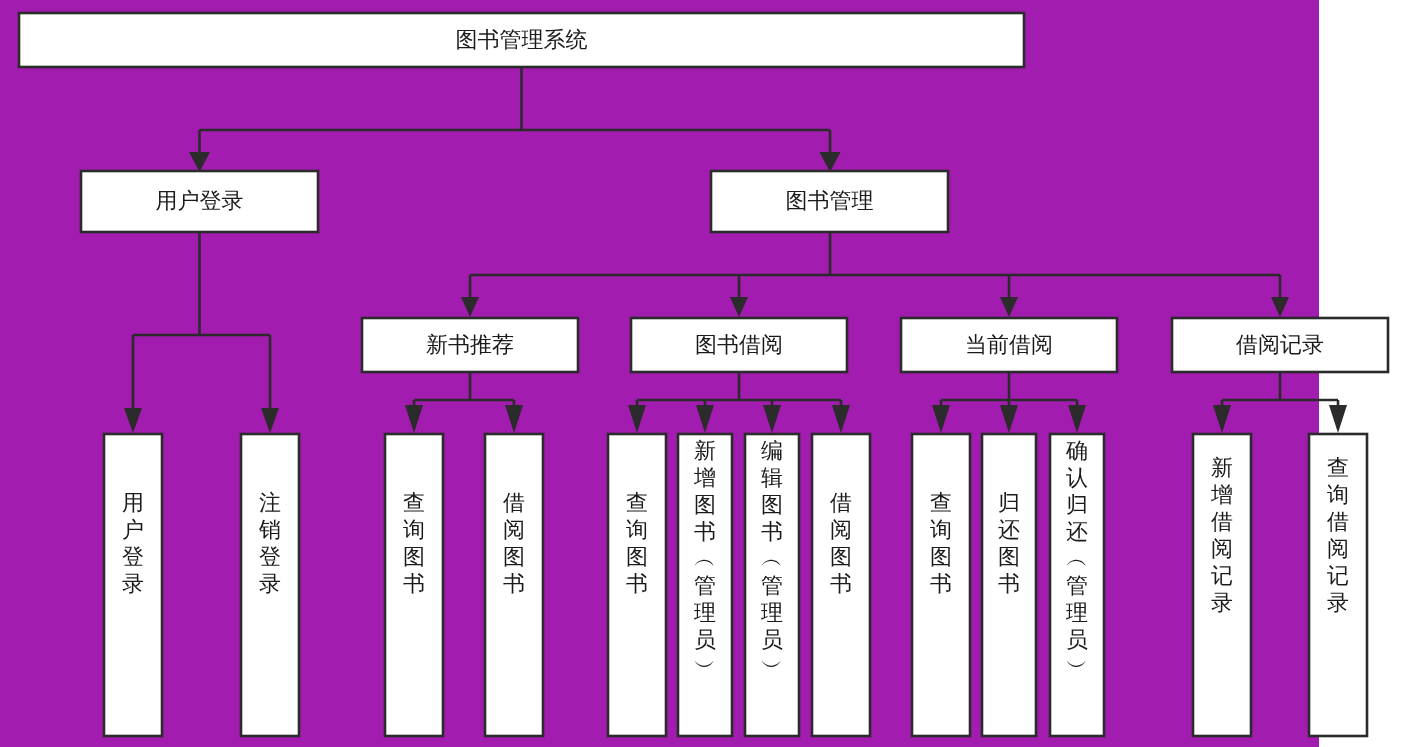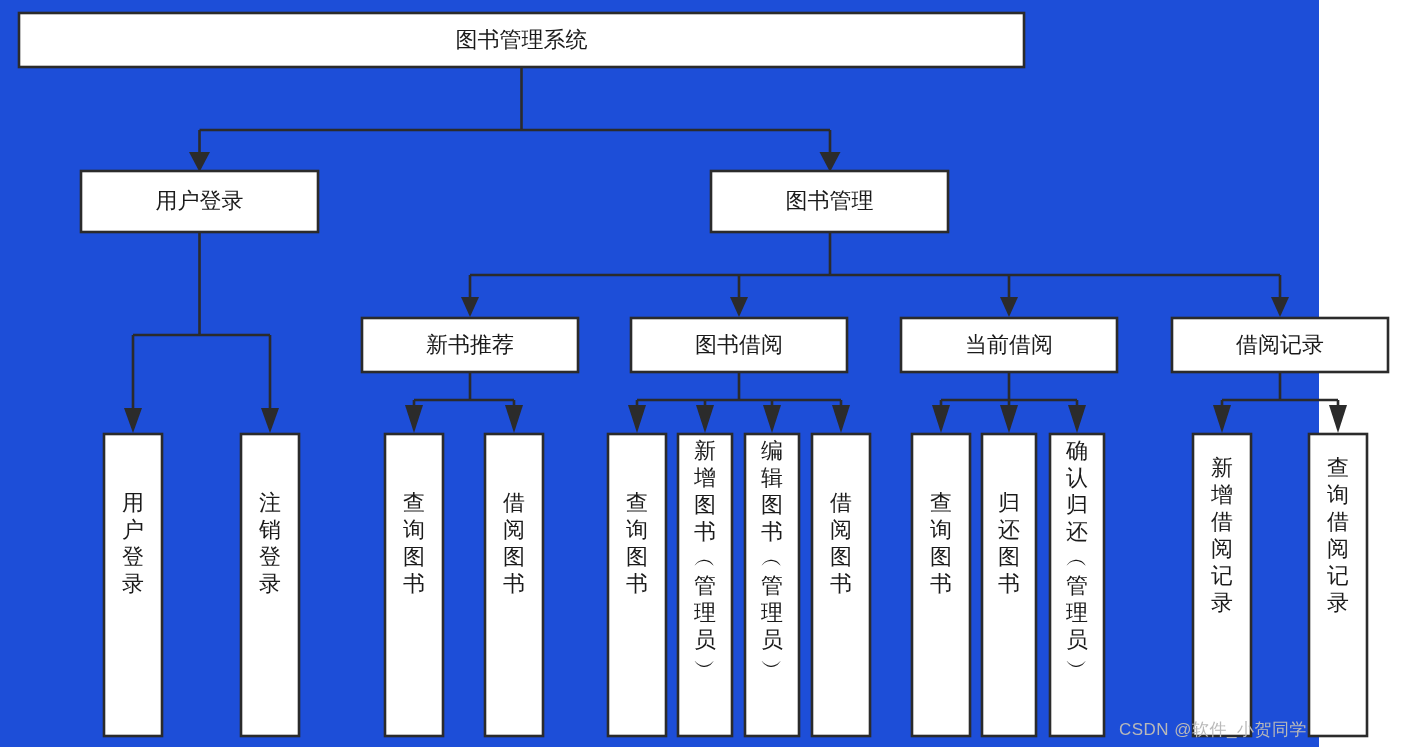--- a/index.html
+++ b/index.html
@@ -10,21 +10,21 @@
   body {
     width: 1405px;
     height: 747px;
     font-family: "Liberation Sans", sans-serif;
     overflow: hidden;
   }
   #diagram-root {
     position: relative;
     width: 1319px;
     height: 747px;
-    background: #1d4ed8;
+    background: #a21caf;
   }
   svg#tree-svg {
     position: absolute;
     top: 0;
     left: 0;
     width: 1405px;
     height: 747px;
   }
   .node-box {
     fill: #ffffff;
@@ -246,14 +246,13 @@
       </g>
 
       <g>
         <rect class="node-box" x="1309" y="434" width="58" height="302"></rect>
         <text class="node-label-v" x="1338" y="475"><tspan x="1338" dy="0">查</tspan><tspan x="1338" dy="27">询</tspan><tspan x="1338" dy="27">借</tspan><tspan x="1338" dy="27">阅</tspan><tspan x="1338" dy="27">记</tspan><tspan x="1338" dy="27">录</tspan></text>
       </g>
 
     </g>
   </svg>
 
-  <div class="watermark">CSDN @软件_小贺同学</div>
 </div>
 
 </body></html>

